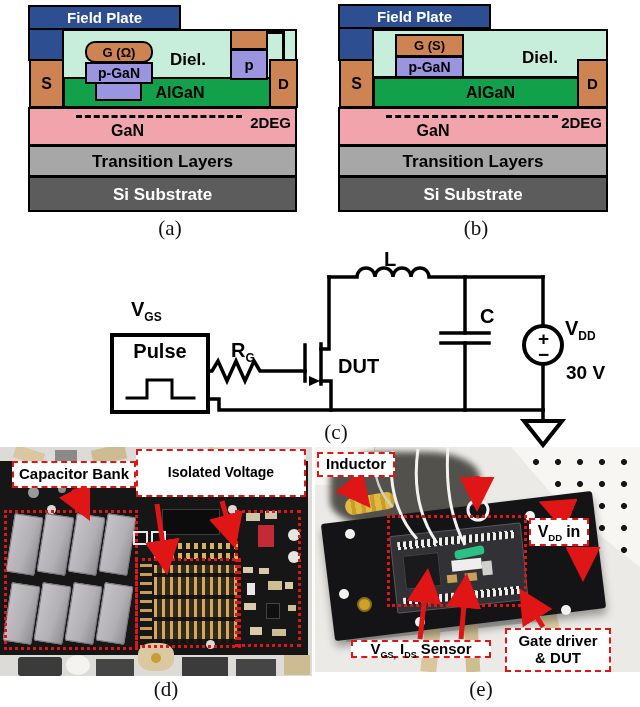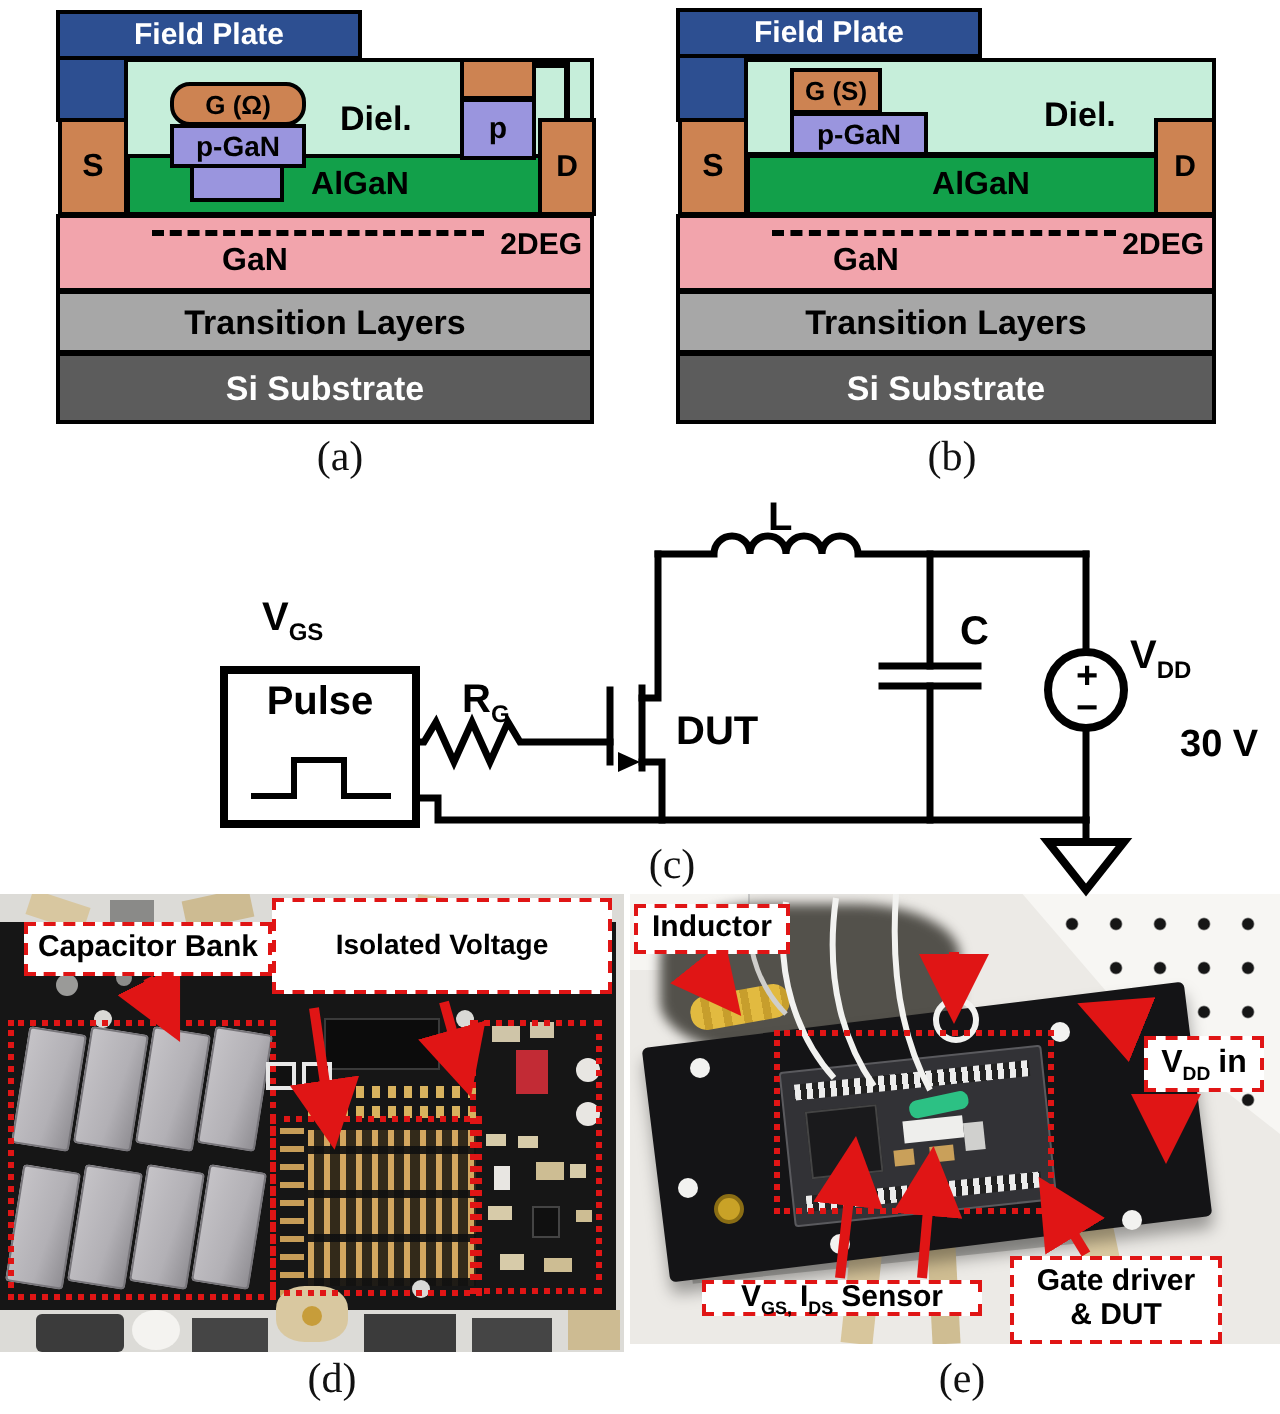--- a/index.html
+++ b/index.html
@@ -66,39 +66,39 @@
       <div class="inner dash" style="left:46px;top:6px;width:172px;"></div>
       <span class="inner" style="left:0;right:80px;top:14px;text-align:center;font-size:16px;">GaN</span>
       <span class="inner" style="right:4px;top:6px;font-size:15px;">2DEG</span>
     </div>
     <div class="blk" style="left:338px;top:145px;width:270px;height:32px;background:var(--transition-gray,#a7a7a7);font-size:17px;">Transition Layers</div>
     <div class="blk" style="left:338px;top:176px;width:270px;height:36px;background:var(--substrate-gray,#5c5c5c);color:#fff;font-size:17px;">Si Substrate</div>
     <div class="blk" style="left:338px;top:26px;width:36px;height:35px;background:var(--field-plate-blue,#2d4f91);"></div>
     <div class="blk" style="left:338px;top:4px;width:153px;height:25px;background:var(--field-plate-blue,#2d4f91);color:#fff;font-size:15px;">Field Plate</div>
     <div class="blk" style="left:339px;top:59px;width:35px;height:49px;background:var(--contact-orange,#cd8352);font-size:16px;">S</div>
     <div class="blk" style="left:395px;top:56px;width:69px;height:22px;background:var(--pgan-purple,#9a95de);font-size:14px;">p-GaN</div>
-    <div class="blk" style="left:395px;top:34px;width:46px;height:23px;background:var(--contact-orange,#cd8352);font-size:13px;">G (S)</div>
+    <div class="blk" style="left:395px;top:34px;width:69px;height:23px;background:var(--contact-orange,#cd8352);font-size:13px;">G (S)</div>
     <div class="blk" style="left:577px;top:59px;width:31px;height:49px;background:var(--contact-orange,#cd8352);font-size:15px;">D</div>
     <div class="lbl" style="left:426px;top:216px;">(b)</div>
   </div>
 
   <div>
     <div class="ctext" style="left:131px;top:299px;">
       <span>V</span><sub>GS</sub></div>
     <div class="ctext" style="left:112px;top:341px;width:96px;text-align:center;">Pulse</div>
     <div class="ctext" style="left:231px;top:340px;">
       <span>R</span><sub>G</sub></div>
     <div class="ctext" style="left:338px;top:356px;">DUT</div>
     <div class="ctext" style="left:384px;top:249px;">L</div>
     <div class="ctext" style="left:480px;top:306px;">C</div>
     <div class="ctext" style="left:534px;top:329px;width:19px;text-align:center;font-size:19px;">+</div>
     <div class="ctext" style="left:534px;top:345px;width:19px;text-align:center;font-size:19px;">−</div>
     <div class="ctext" style="left:565px;top:318px;">
       <span>V</span><sub>DD</sub></div>
-    <div class="ctext" style="left:566px;top:363px;font-size:19px;margin-left:24px;">30 V</div>
+    <div class="ctext" style="left:566px;top:363px;font-size:19px;">30 V</div>
     <div class="lbl" style="left:286px;top:420px;">(c)</div>
   </div>
 
   <div class="photo" style="left:0;top:447px;width:312px;height:229px;background:#dcdbd7;">
 
     <div class="abs" style="left:14px;top:2px;width:30px;height:13px;background:#d8c7a0;transform:rotate(18deg);"></div>
     <div class="abs" style="left:55px;top:3px;width:22px;height:11px;background:#8a8a88;"></div>
     <div class="abs" style="left:92px;top:0;width:34px;height:15px;background:#cdbb92;transform:rotate(-12deg);"></div>
     <div class="abs" style="left:208px;top:2px;width:30px;height:13px;background:#d8c7a0;transform:rotate(8deg);"></div>
     <div class="abs" style="left:262px;top:4px;width:34px;height:13px;background:#cdbb92;transform:rotate(-6deg);"></div>
@@ -245,21 +245,21 @@
 
   <div class="anno" style="left:12px;top:461px;width:124px;height:27px;">
     <span>Capacitor Bank</span>
   </div>
   <div class="anno" style="left:136px;top:449px;width:170px;height:48px;font-size:14px;">
     <span>Isolated Voltage</span>
   </div>
   <div class="anno" style="left:317px;top:452px;width:78px;height:25px;">
     <span>Inductor</span>
   </div>
-  <div class="anno" style="left:572px;top:518px;width:60px;height:28px;font-size:16px;">
+  <div class="anno" style="left:529px;top:518px;width:60px;height:28px;font-size:16px;">
     <span><span>V</span><sub>DD</sub><span class="sp">in</span></span>
   </div>
   <div class="anno" style="left:351px;top:640px;width:140px;height:18px;">
     <span><span>V</span><sub>GS,</sub><span class="sp">I</span><sub>DS</sub><span class="sp">Sensor</span></span>
   </div>
   <div class="anno" style="left:505px;top:628px;width:106px;height:44px;">
     <span>Gate driver</span>
     <span>&amp; DUT</span>
   </div>
 

